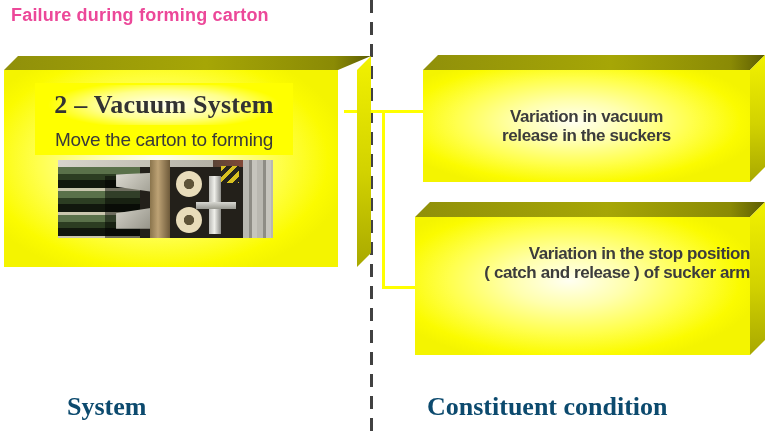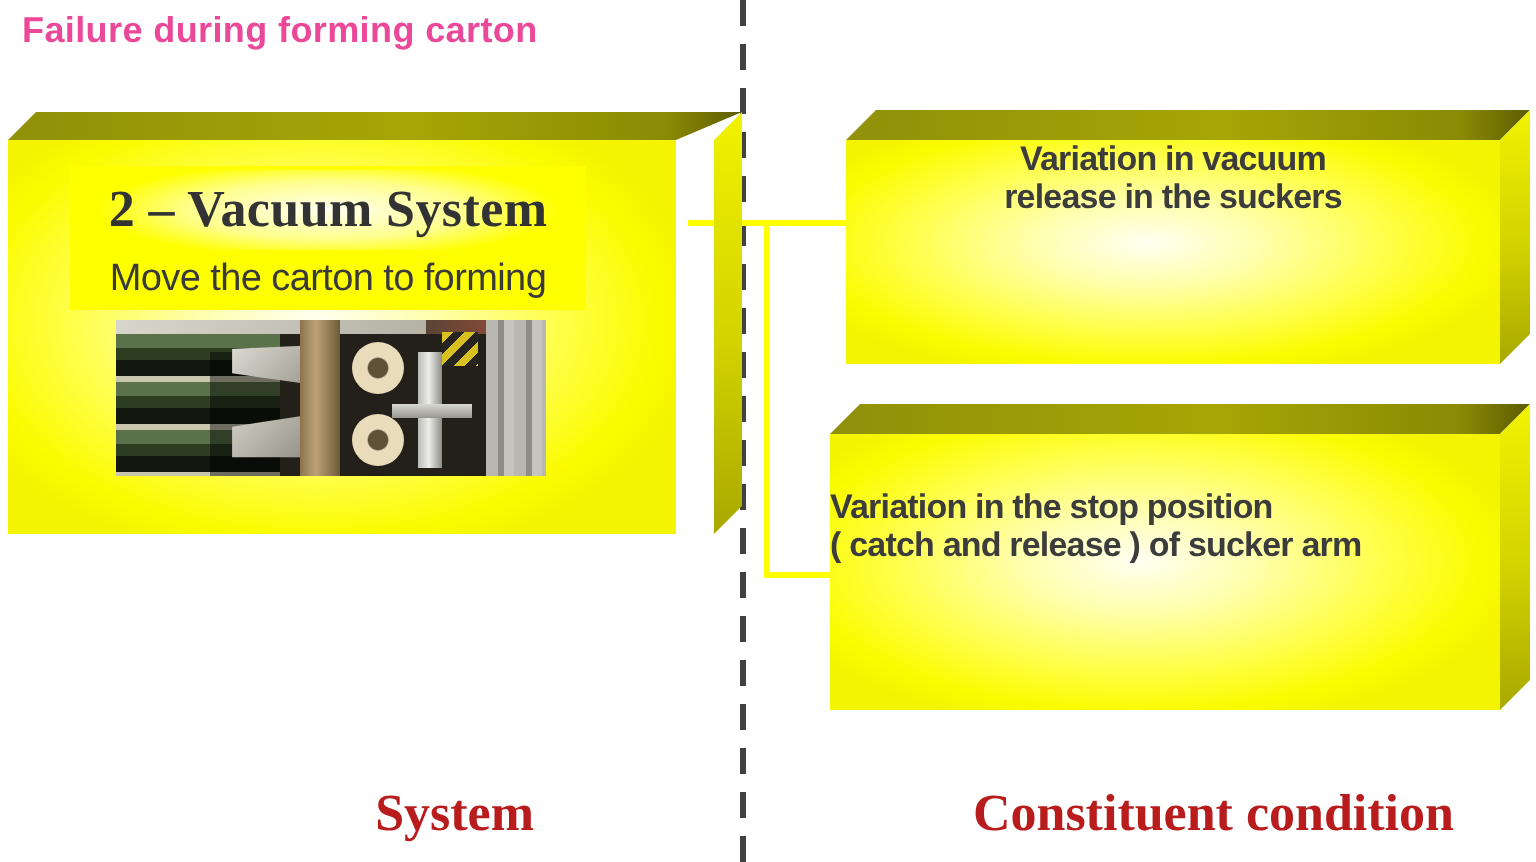--- a/index.html
+++ b/index.html
@@ -38,26 +38,26 @@
   
   .system-box{left:4px;top:56px;width:348px;height:211px;padding-left:19px;}
   .system-box .face-top {height:14px;clip-path:polygon(0 100%,14px 0,100% 0,334px 100%);}
   .system-box .face-side{width:14px;clip-path:polygon(0 14px,100% 0,100% 197px,0 100%);}
   .system-box .face-front{left:0;top:14px;width:334px;height:197px;}
   
   .cond-top{left:423px;top:55px;width:342px;height:127px;}
   .cond-top .face-top {height:15px;clip-path:polygon(0 100%,15px 0,100% 0,327px 100%);}
   .cond-top .face-side{width:15px;clip-path:polygon(0 15px,100% 0,100% 112px,0 100%);}
   .cond-top .face-front{left:0;top:15px;width:327px;height:112px;
-    display:flex;flex-direction:column;align-items:center;}
+    display:flex;flex-direction:column;justify-content:center;align-items:center;}
   .cond-bottom{left:415px;top:202px;width:350px;height:153px;}
   .cond-bottom .face-top {height:15px;clip-path:polygon(0 100%,15px 0,100% 0,335px 100%);}
   .cond-bottom .face-side{width:15px;clip-path:polygon(0 15px,100% 0,100% 138px,0 100%);}
   .cond-bottom .face-front{left:0;top:15px;width:335px;height:138px;
-    display:flex;flex-direction:column;justify-content:center;align-items:flex-start;
+    display:flex;flex-direction:column;justify-content:center;align-items:flex-end;
     padding-bottom:46px;box-sizing:border-box;}
   .cond-line{
     font-size:17px;font-weight:bold;color:#3c3c3c;letter-spacing:-0.4px;
     line-height:19px;text-align:center;white-space:nowrap;
   }
   
   .label-band{
     position:absolute;left:31px;top:13px;width:258px;height:72px;
     background:#ffff00;
   }
@@ -101,22 +101,22 @@
     background:linear-gradient(to right,#b8b8b4,#efefea 45%,#8c8c88);}
   .ph-arm{left:64%;top:54%;width:19%;height:9%;
     background:linear-gradient(to bottom,#d8d8d2,#97978f);}
   .ph-frame{left:86%;top:0;width:14%;height:100%;
     background:repeating-linear-gradient(90deg,#b9b8b0 0 6px,#8e8d85 6px 9px,#c6c5bd 9px 14px);}
   .ph-hazard{left:76%;top:8%;width:8%;height:22%;
     background:repeating-linear-gradient(135deg,#d8c020 0 4px,#25241e 4px 8px);}
   
   .footer-label{
     position:absolute;top:392px;
-    font-family:"Liberation Serif",serif;font-weight:bold;font-size:26px;color:#b91c1c;
-    text-align:right;white-space:nowrap;
+    font-family:"Liberation Serif",serif;font-weight:bold;font-size:26px;color:#0c4a6e;
+    text-align:left;white-space:nowrap;
   }
   .footer-system{left:67px;width:200px;}
   .footer-constituent{left:427px;width:300px;}
 </style>
 </head>
 <body>
 
 <div class="slide">
 
   <div class="page-title">Failure during forming carton</div>

